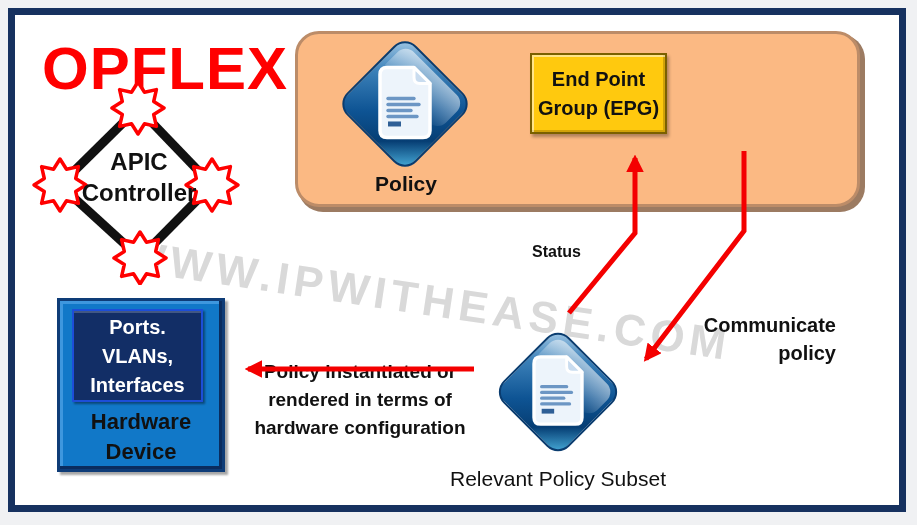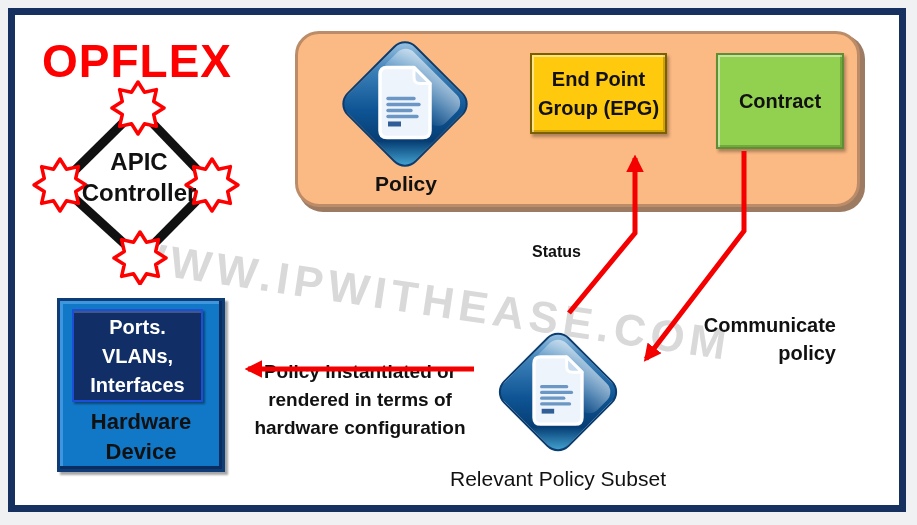--- a/index.html
+++ b/index.html
@@ -5,21 +5,21 @@
   html,body{margin:0;padding:0;background:#F0F1F3;font-family:"Liberation Sans",sans-serif;}
   .page{position:relative;width:917px;height:525px;overflow:hidden;background:#F0F1F3;}
   .frame{position:absolute;left:8px;top:8px;width:898px;height:504px;box-sizing:border-box;
          border:7px solid #16315F;background:#ffffff;z-index:0;}
   .preline{white-space:pre-line;}
 
   .watermark{position:absolute;left:128px;top:230px;z-index:1;font-size:44px;font-weight:bold;
              color:#D9D9D9;letter-spacing:5px;transform:rotate(8.5deg);transform-origin:0 0;
              white-space:nowrap;user-select:none;}
 
-  .title{position:absolute;left:42px;top:34px;z-index:2;font-size:46px;font-weight:bold;
+  .title{position:absolute;left:42px;top:34px;z-index:2;font-size:60px;font-weight:bold;
          color:#FF0000;letter-spacing:1px;}
 
   .apic-svg{position:absolute;left:22px;top:80px;z-index:2;}
   .apic-label{position:absolute;left:70px;top:146px;width:138px;z-index:2;text-align:center;
               font-size:24px;font-weight:bold;color:#111;line-height:31px;}
 
   .container-box{position:absolute;left:295px;top:31px;width:565px;height:176px;z-index:2;
                  box-sizing:border-box;background:#FBB983;border:3px solid #BC8C68;
                  border-radius:24px;box-shadow:4px 4px 0 1px #9C7B62;}
 
@@ -103,21 +103,20 @@
         <line x1="14" y1="46" x2="37" y2="46"></line>
         <line x1="14" y1="52" x2="43" y2="52"></line>
       </g>
       <rect x="14" y="57" width="13" height="5" fill="#2F5F96"></rect>
     </svg>
   </div>
   <div class="icon-label" style="left:346px;top:172px;width:120px;">Policy</div>
 
   <div class="epg-box preline">End Point
 Group (EPG)</div>
-  <div class="contract-box">Contract</div>
 
   <svg class="arrow-layer" width="917" height="525" viewBox="0 0 917 525">
     <defs>
       <marker id="ah" viewBox="0 0 10 10" refX="8" refY="5" markerWidth="3.5" markerHeight="3.5" orient="auto">
         <path d="M0,0 L10,5 L0,10 Z" fill="#F40000"></path>
       </marker>
     </defs>
     <polyline points="569,313 635,233 635,158" fill="none" stroke="#F40000" stroke-width="5" marker-end="url(#ah)"></polyline>
     <polyline points="744,151 744,231 646,359" fill="none" stroke="#F40000" stroke-width="5" marker-end="url(#ah)"></polyline>
     <line x1="474" y1="369" x2="248" y2="369" stroke="#F40000" stroke-width="5" marker-end="url(#ah)"></line>

